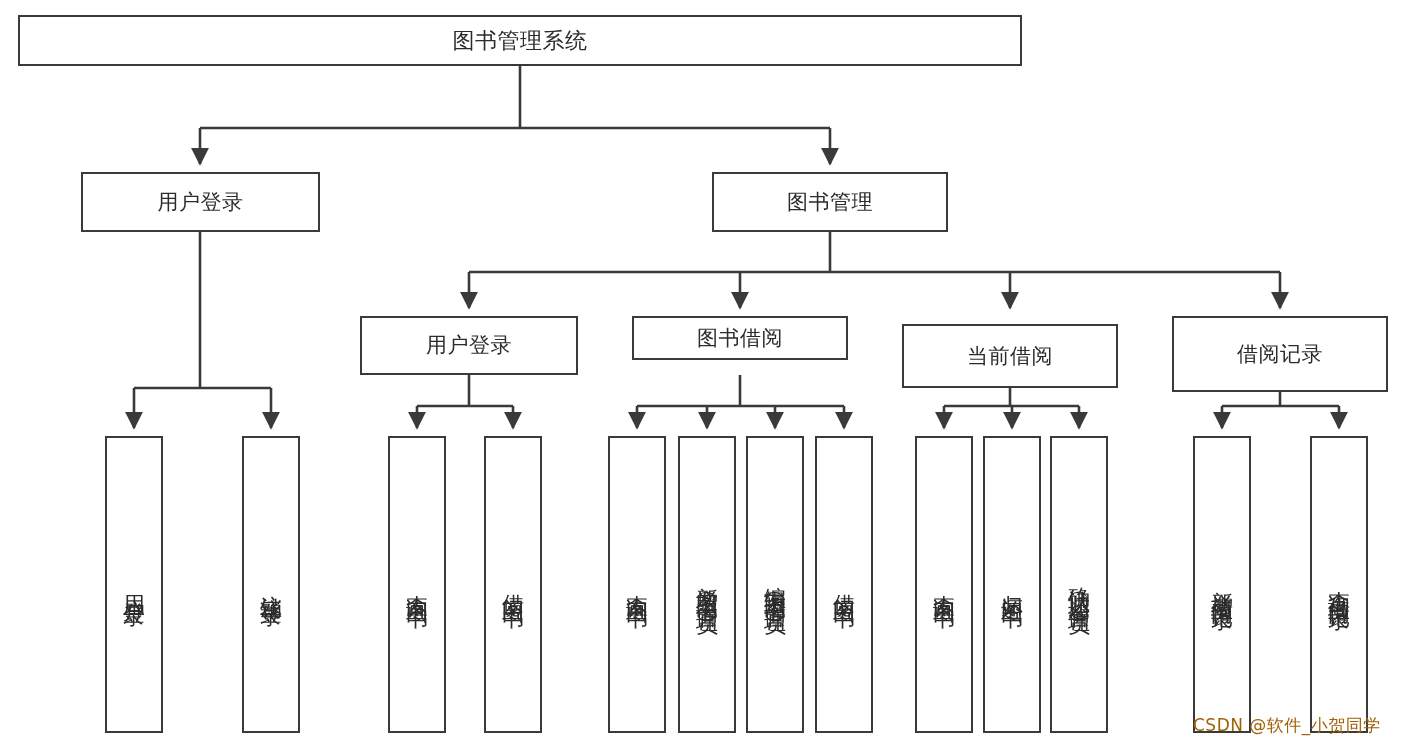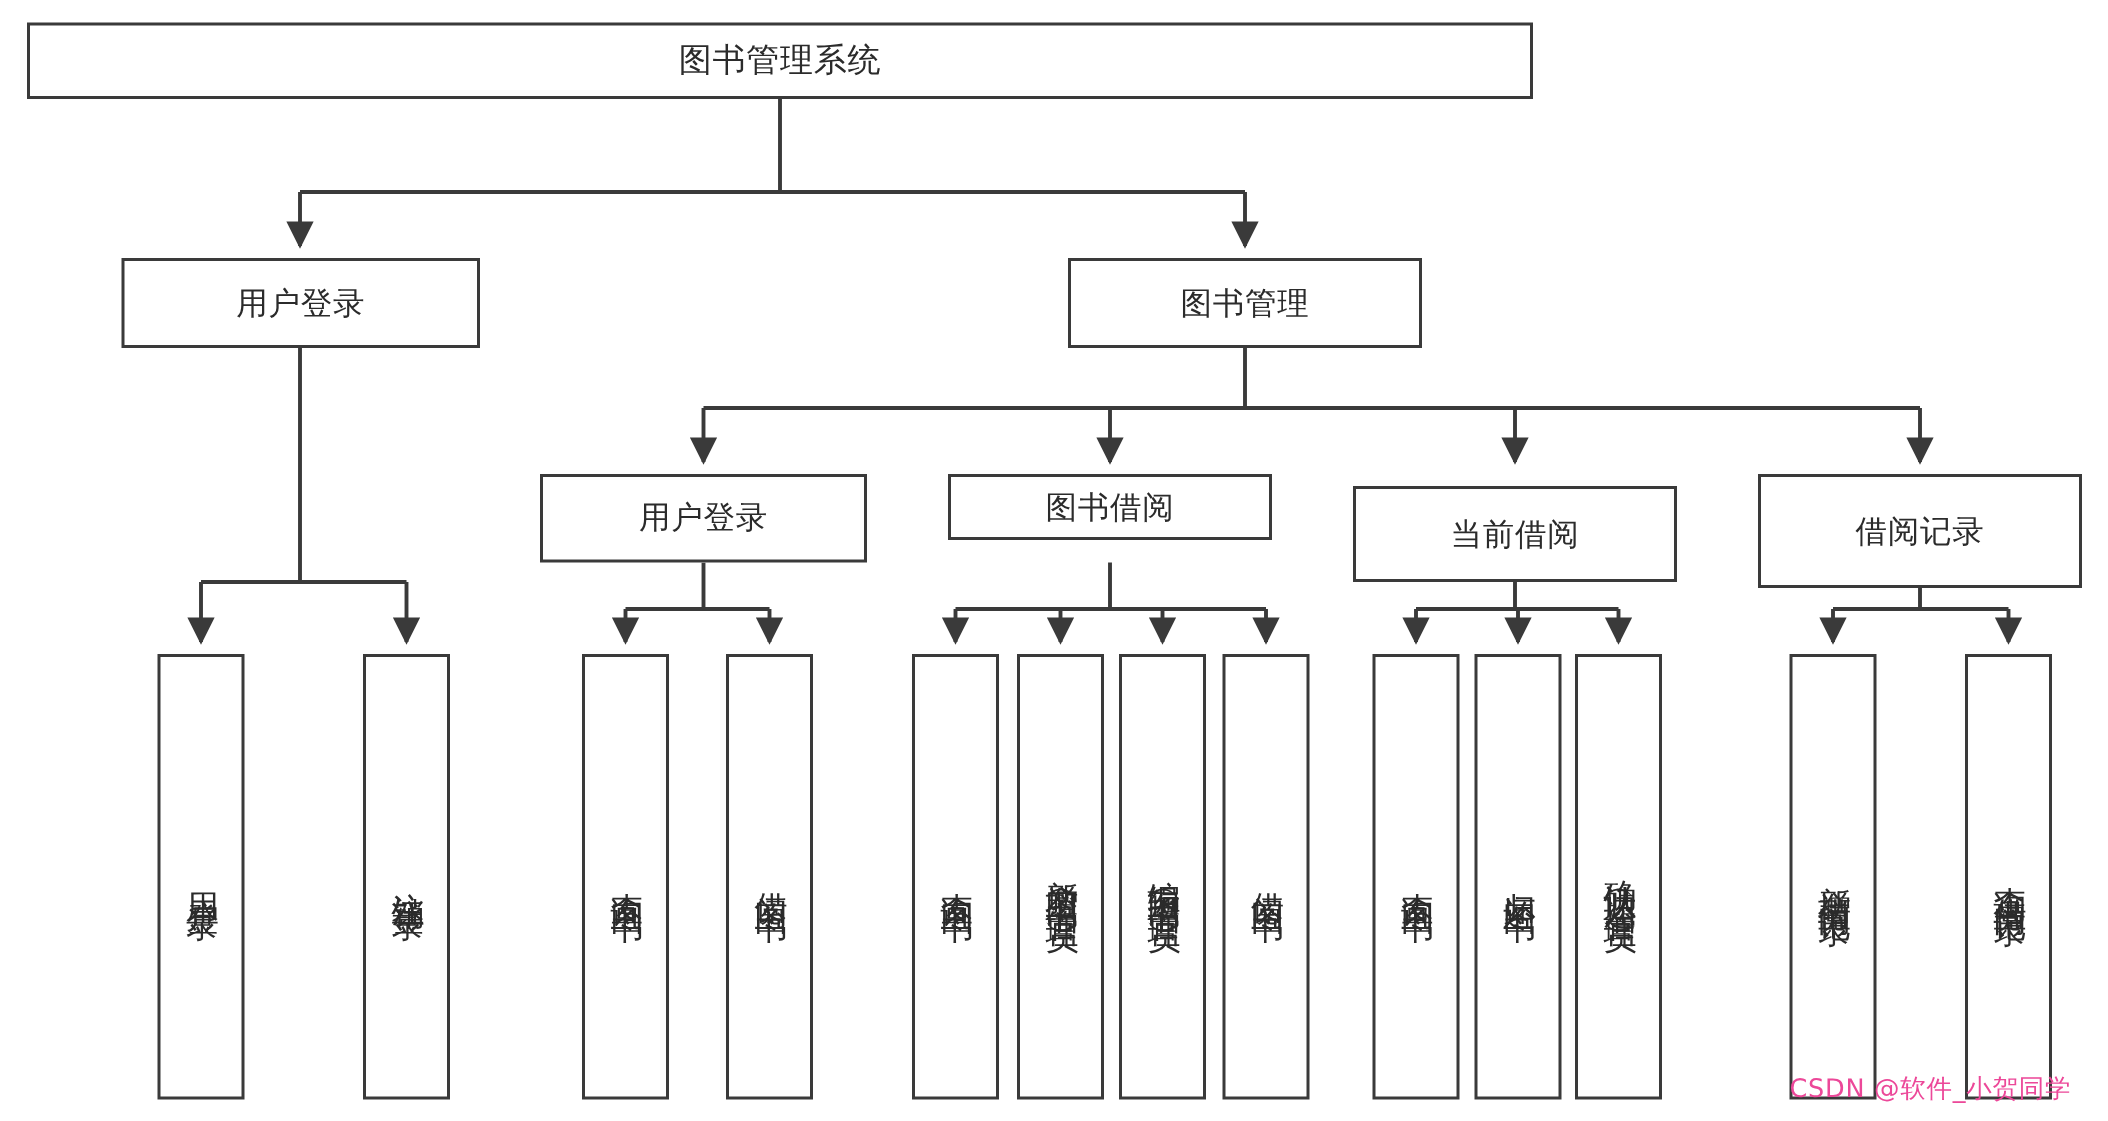--- a/index.html
+++ b/index.html
@@ -63,21 +63,21 @@
     display: flex;
     align-items: center;
     justify-content: center;
   }
   .node.leaf.top-aligned .label {
     align-items: flex-start;
     padding-top: 2px;
   }
   .watermark {
     position: absolute;
-    color: #ec4899;
+    color: #a16207;
     font-size: 17px;
     white-space: nowrap;
     letter-spacing: 0.5px;
     user-select: none;
   }
 </style>
 </head>
 <body>
 
 <div id="canvas">

